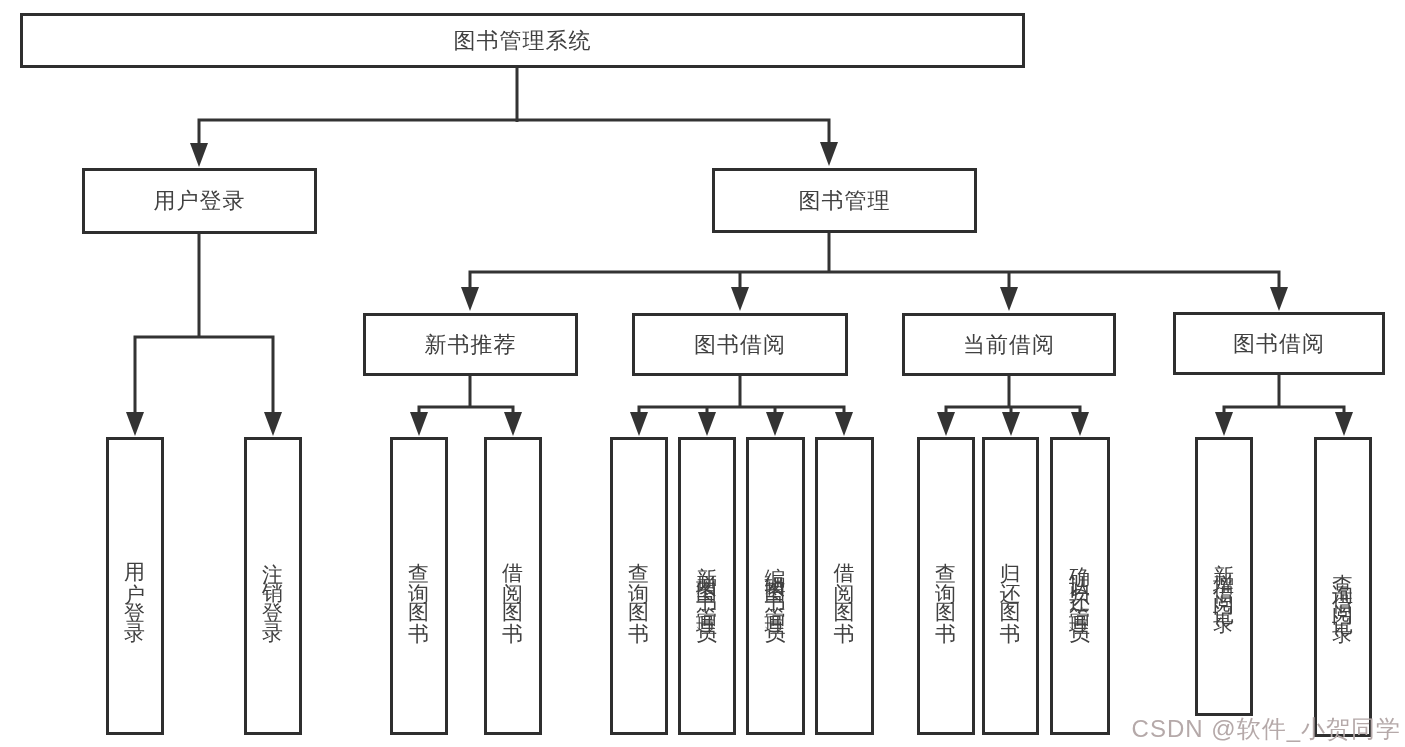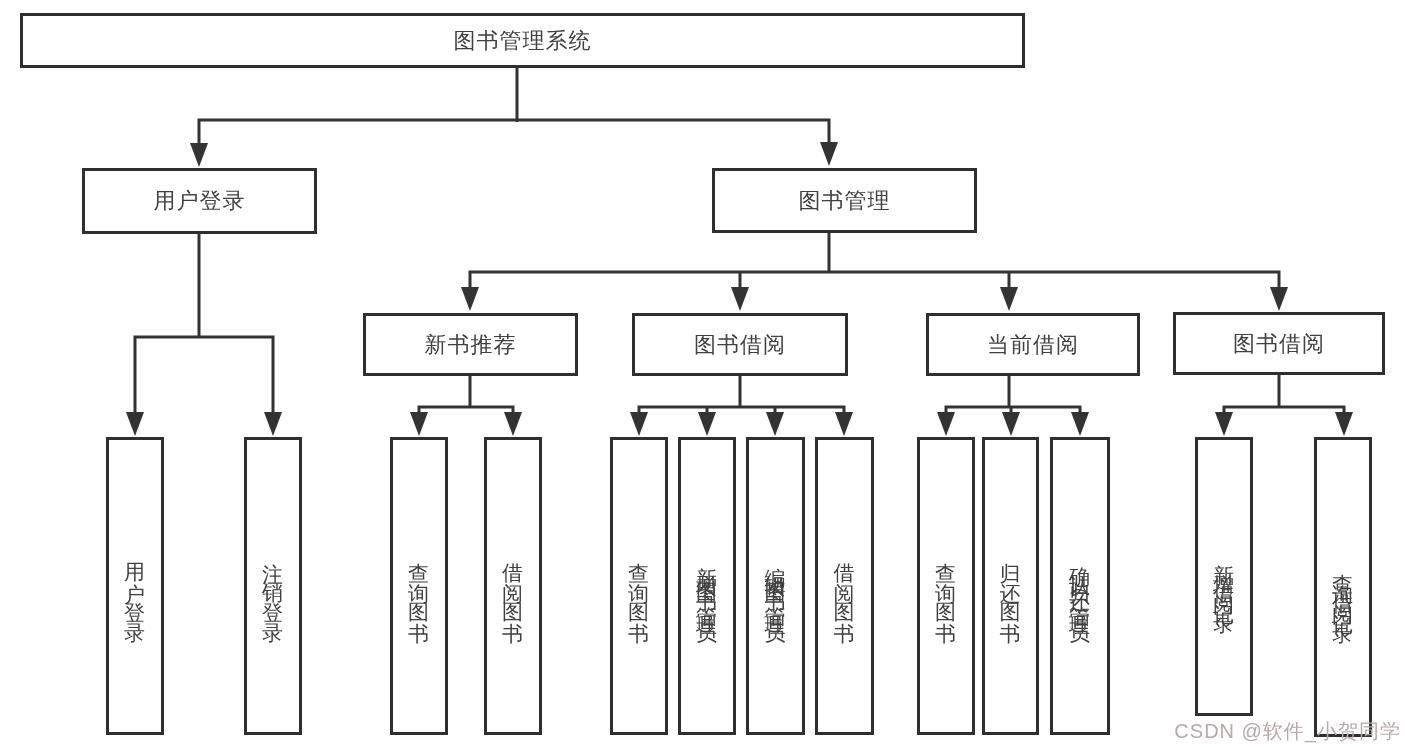--- a/index.html
+++ b/index.html
@@ -28,21 +28,21 @@
     font-size:21px;
     line-height:1;
     white-space:nowrap;
   }
   .ls4 span{letter-spacing:20px;}
   .ls6 span{letter-spacing:10px;}
   .ls9 span{letter-spacing:8px;}
   .watermark{
     position:absolute;
     right:4px;bottom:2px;
-    font-size:20px;
+    font-size:24px;
     color:#b5a9a9;
     letter-spacing:1px;
   }
 </style>
 </head>
 <body>
 
 <div class="canvas">
 
   <svg class="connectors" viewBox="0 0 1405 747" xmlns="http://www.w3.org/2000/svg">
@@ -88,21 +88,21 @@
   <div class="node" style="left:712px;top:168px;width:265px;height:65px">
     <span>图书管理</span>
   </div>
 
   <div class="node" style="left:363px;top:313px;width:215px;height:63px">
     <span>新书推荐</span>
   </div>
   <div class="node" style="left:632px;top:313px;width:216px;height:63px">
     <span>图书借阅</span>
   </div>
-  <div class="node" style="left:926px;top:313px;width:214px;height:63px">
+  <div class="node" style="left:902px;top:313px;width:214px;height:63px">
     <span>当前借阅</span>
   </div>
   <div class="node" style="left:1173px;top:312px;width:212px;height:63px">
     <span>图书借阅</span>
   </div>
 
   <div class="node leaf ls4" style="left:106px;top:437px;width:58px;height:298px">
     <span>用户登录</span>
   </div>
   <div class="node leaf ls4" style="left:244px;top:437px;width:58px;height:298px">

